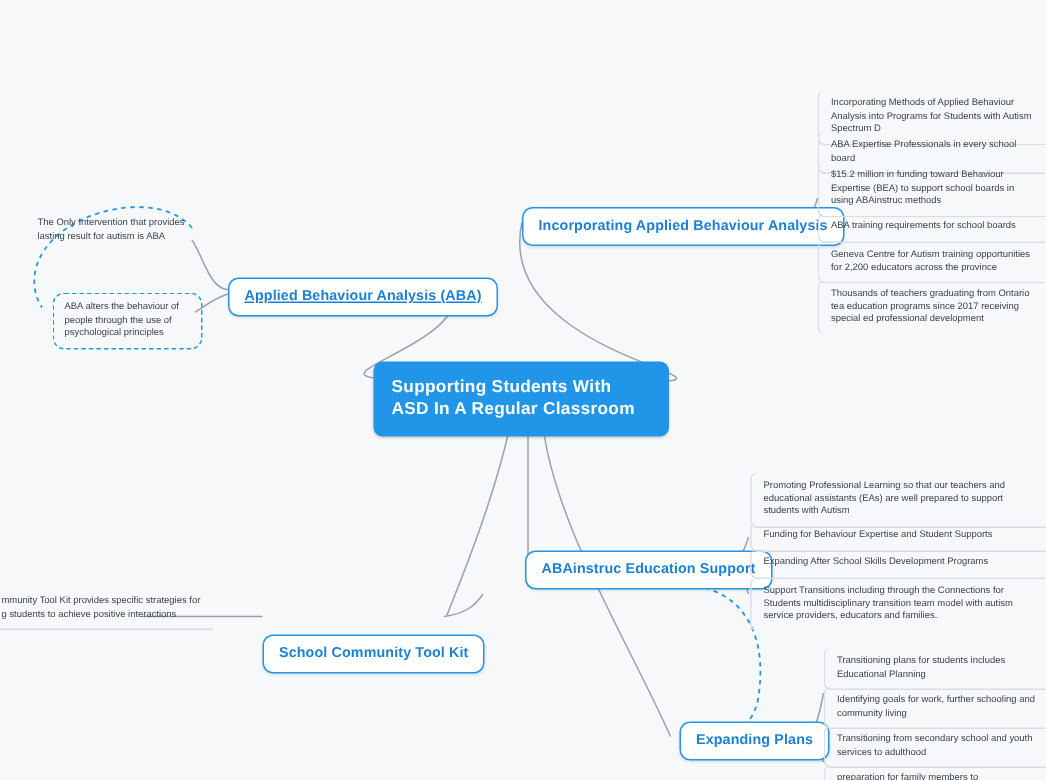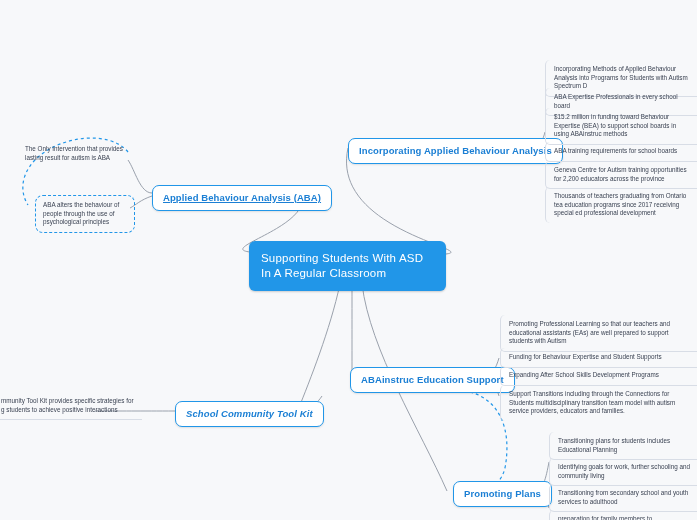--- a/index.html
+++ b/index.html
@@ -10,21 +10,21 @@
   }
   #canvas{position:absolute;inset:0;width:697px;height:520px;}
   svg.links{position:absolute;left:0;top:0;width:697px;height:520px;pointer-events:none;}
 
   
   .node{position:absolute;box-sizing:border-box;}
 
   .root{
     background:#2196e8;color:#ffffff;
     border-radius:6px;
-    font-weight:normal;font-size:11.5px;line-height:15px;
+    font-weight:bold;font-size:11.5px;line-height:15px;
     letter-spacing:.2px;
     padding:10px 12px;
     box-shadow:0 1px 2px rgba(0,0,0,.18);
   }
 
   .branch{
     background:#ffffff;color:#1b7fd4;
     border:1.5px solid #2196e8;border-radius:7px;
     font-weight:bold;font-size:9.5px;line-height:12px;
     letter-spacing:.1px;
@@ -151,37 +151,37 @@
     <span>Funding for Behaviour Expertise and Student Supports</span>
   </div>
   <div class="node leaf" style="left:500px;top:366px;width:197px;">
     <span>Expanding After School Skills Development Programs</span>
   </div>
   <div class="node leaf noline" style="left:500px;top:385px;width:197px;">
     <span>Support Transitions including through the Connections for Students multidisciplinary transition team model with autism service providers, educators and families.</span>
   </div>
 
   <div class="node branch" style="left:453px;top:481px;">
-    <span>Promoting Plans</span>
+    <span>Expanding Plans</span>
   </div>
 
   <div class="node leaf" style="left:549px;top:432px;width:148px;">
     <span>Transitioning plans for students includes Educational Planning</span>
   </div>
   <div class="node leaf" style="left:549px;top:458px;width:148px;">
     <span>Identifying goals for work, further schooling and community living</span>
   </div>
   <div class="node leaf" style="left:549px;top:484px;width:148px;">
     <span>Transitioning from secondary school and youth services to adulthood</span>
   </div>
   <div class="node leaf noline" style="left:549px;top:510px;width:148px;">
     <span>preparation for family members to</span>
   </div>
 
-  <div class="node branch" style="left:175px;top:401px;font-style:italic;">
+  <div class="node branch" style="left:175px;top:423px;">
     <span>School Community Tool Kit</span>
   </div>
 
   <div class="node plain" style="left:-6px;top:392px;width:148px;">
     <span>mmunity Tool Kit provides specific strategies for g students to achieve positive interactions</span>
   </div>
 
 </div>
 
 </body></html>

